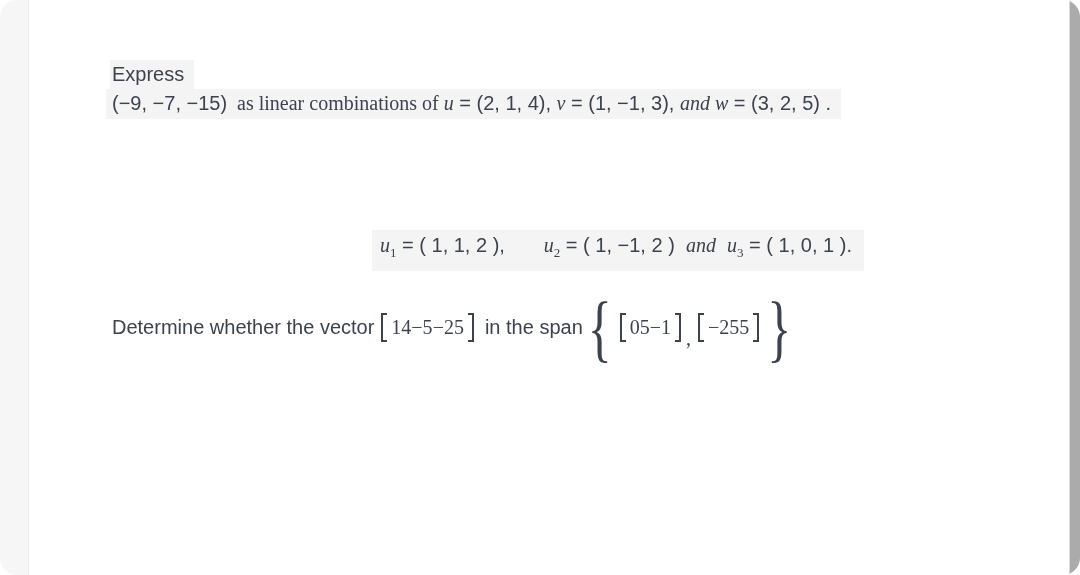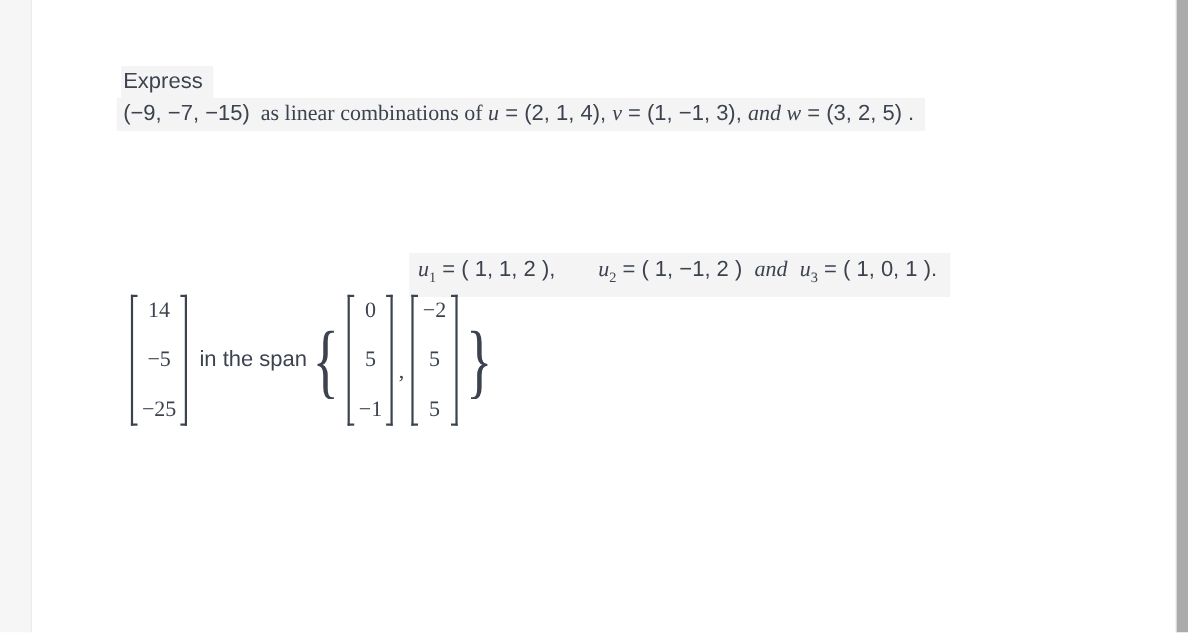--- a/index.html
+++ b/index.html
@@ -5,20 +5,21 @@
   * { box-sizing: border-box; }
   body { margin: 0; background: #ffffff; }
   .screen {
     position: relative;
     width: 1080px;
     height: 575px;
     background: #ffffff;
     overflow: hidden;
     color: #3c434e;
     font-family: "Liberation Sans", "DejaVu Sans", sans-serif;
+    border-radius: 17px;
   }
   .left-gutter {
     position: absolute; left: 0; top: 0;
     width: 29px; height: 100%;
     background: #f6f6f7;
     border-right: 1px solid #ececec;
   }
   .right-bar {
     position: absolute; right: 0; top: 0;
     width: 11px; height: 100%;
@@ -64,25 +65,25 @@
     font-size: 20px; white-space: nowrap;
   }
   .p3-text { font-family: "Liberation Sans", "DejaVu Sans", sans-serif; }
   .p3-mid { margin: 0 4px 0 4px; }
 
   .matrix { display: inline-flex; align-items: stretch; margin: 0 7px; }
   .mbr { width: 6px; border: 2px solid #3c434e; }
   .mbr-l { border-right: 0; }
   .mbr-r { border-left: 0; }
   .mcol {
-    display: flex; flex-direction: column;
+    display: flex; flex-direction: row;
     justify-content: center; align-items: center;
     padding: 3px 4px;
     font-family: "Liberation Serif", "DejaVu Serif", serif;
-    font-size: 20px; line-height: 23px; gap: 22px;
+    font-size: 20px; line-height: 23px;
   }
   .brace {
     font-family: "Liberation Serif", "DejaVu Serif", serif;
     font-size: 50px; line-height: 1;
     display: inline-block;
     transform: scaleY(1.5);
     font-weight: 400;
     margin: 0 1px;
   }
   .set-comma {
@@ -98,20 +99,21 @@
   <div class="left-gutter"></div>
 
   <div class="line line-express hl">Express</div>
 
   <div class="line line-p1 hl"><span class="seg-mn">(−9, −7, −15)</span><span class="seg-sans">&nbsp; as linear combinations of </span><span class="seg-mi">u</span><span class="seg-mn">&nbsp;=&nbsp;(2, 1, 4), </span><span class="seg-mi">v</span><span class="seg-mn">&nbsp;=&nbsp;(1, −1, 3), </span><span class="seg-mi">and w</span><span class="seg-mn">&nbsp;=&nbsp;(3, 2, 5) .</span></div>
 
 
   <div class="line line-p2-vectors hl"><span class="seg-mi">u</span><span class="seg-sub">1</span><span class="seg-mn">&nbsp;=&nbsp;( 1, 1, 2 ),</span><span class="seg-mn">&nbsp;&nbsp;&nbsp;&nbsp;&nbsp;&nbsp;&nbsp;</span><span class="seg-mi">u</span><span class="seg-sub">2</span><span class="seg-mn">&nbsp;=&nbsp;( 1, −1, 2 )</span><span class="seg-mn">&nbsp; </span><span class="seg-mi">and</span><span class="seg-mn">&nbsp; </span><span class="seg-mi">u</span><span class="seg-sub">3</span><span class="seg-mn">&nbsp;=&nbsp;( 1, 0, 1 ).</span></div>
 
   <div class="p3-row">
+    <span class="p3-text">Determine whether the vector</span>
 
     <span class="matrix">
       <span class="mbr mbr-l"></span>
       <span class="mcol">
           <div class="mat-cell">14</div>
           <div class="mat-cell">−5</div>
           <div class="mat-cell">−25</div>
         </span>
       <span class="mbr mbr-r"></span>
     </span>

